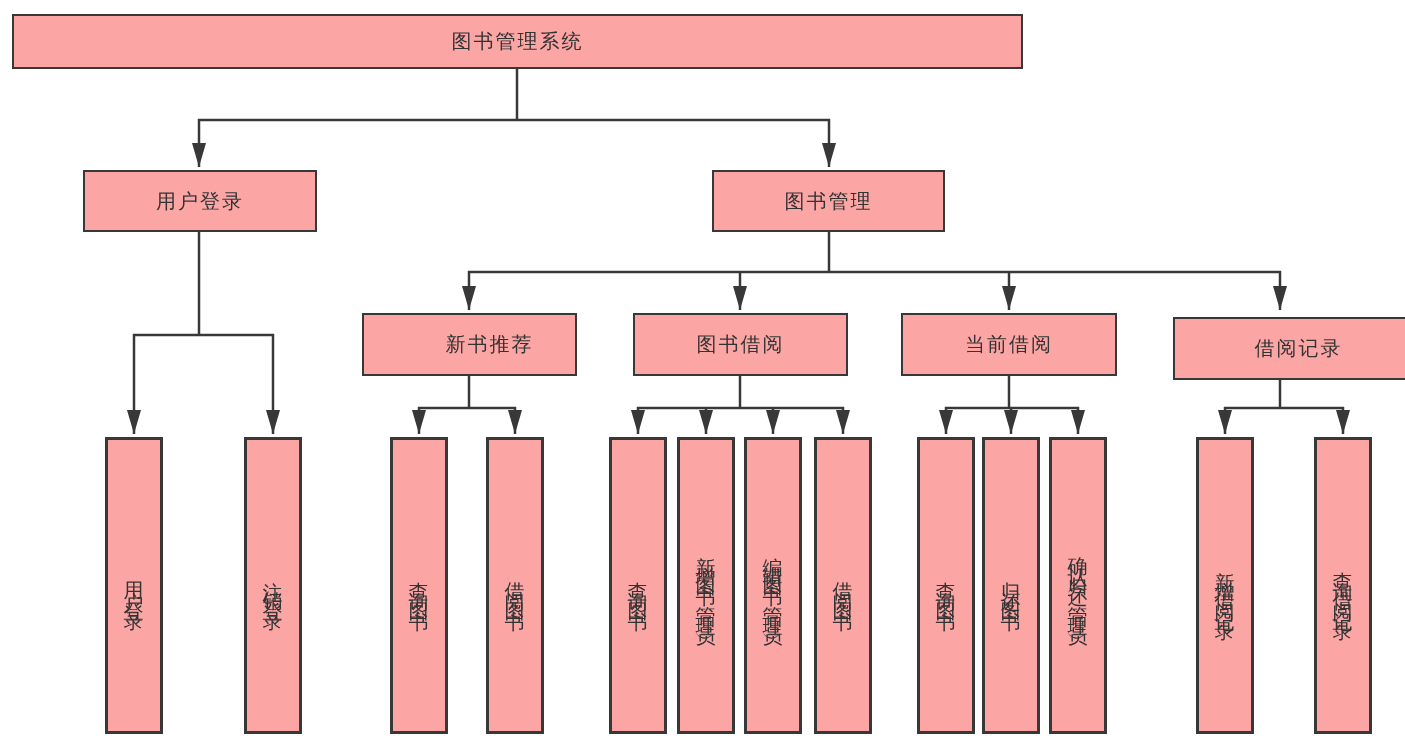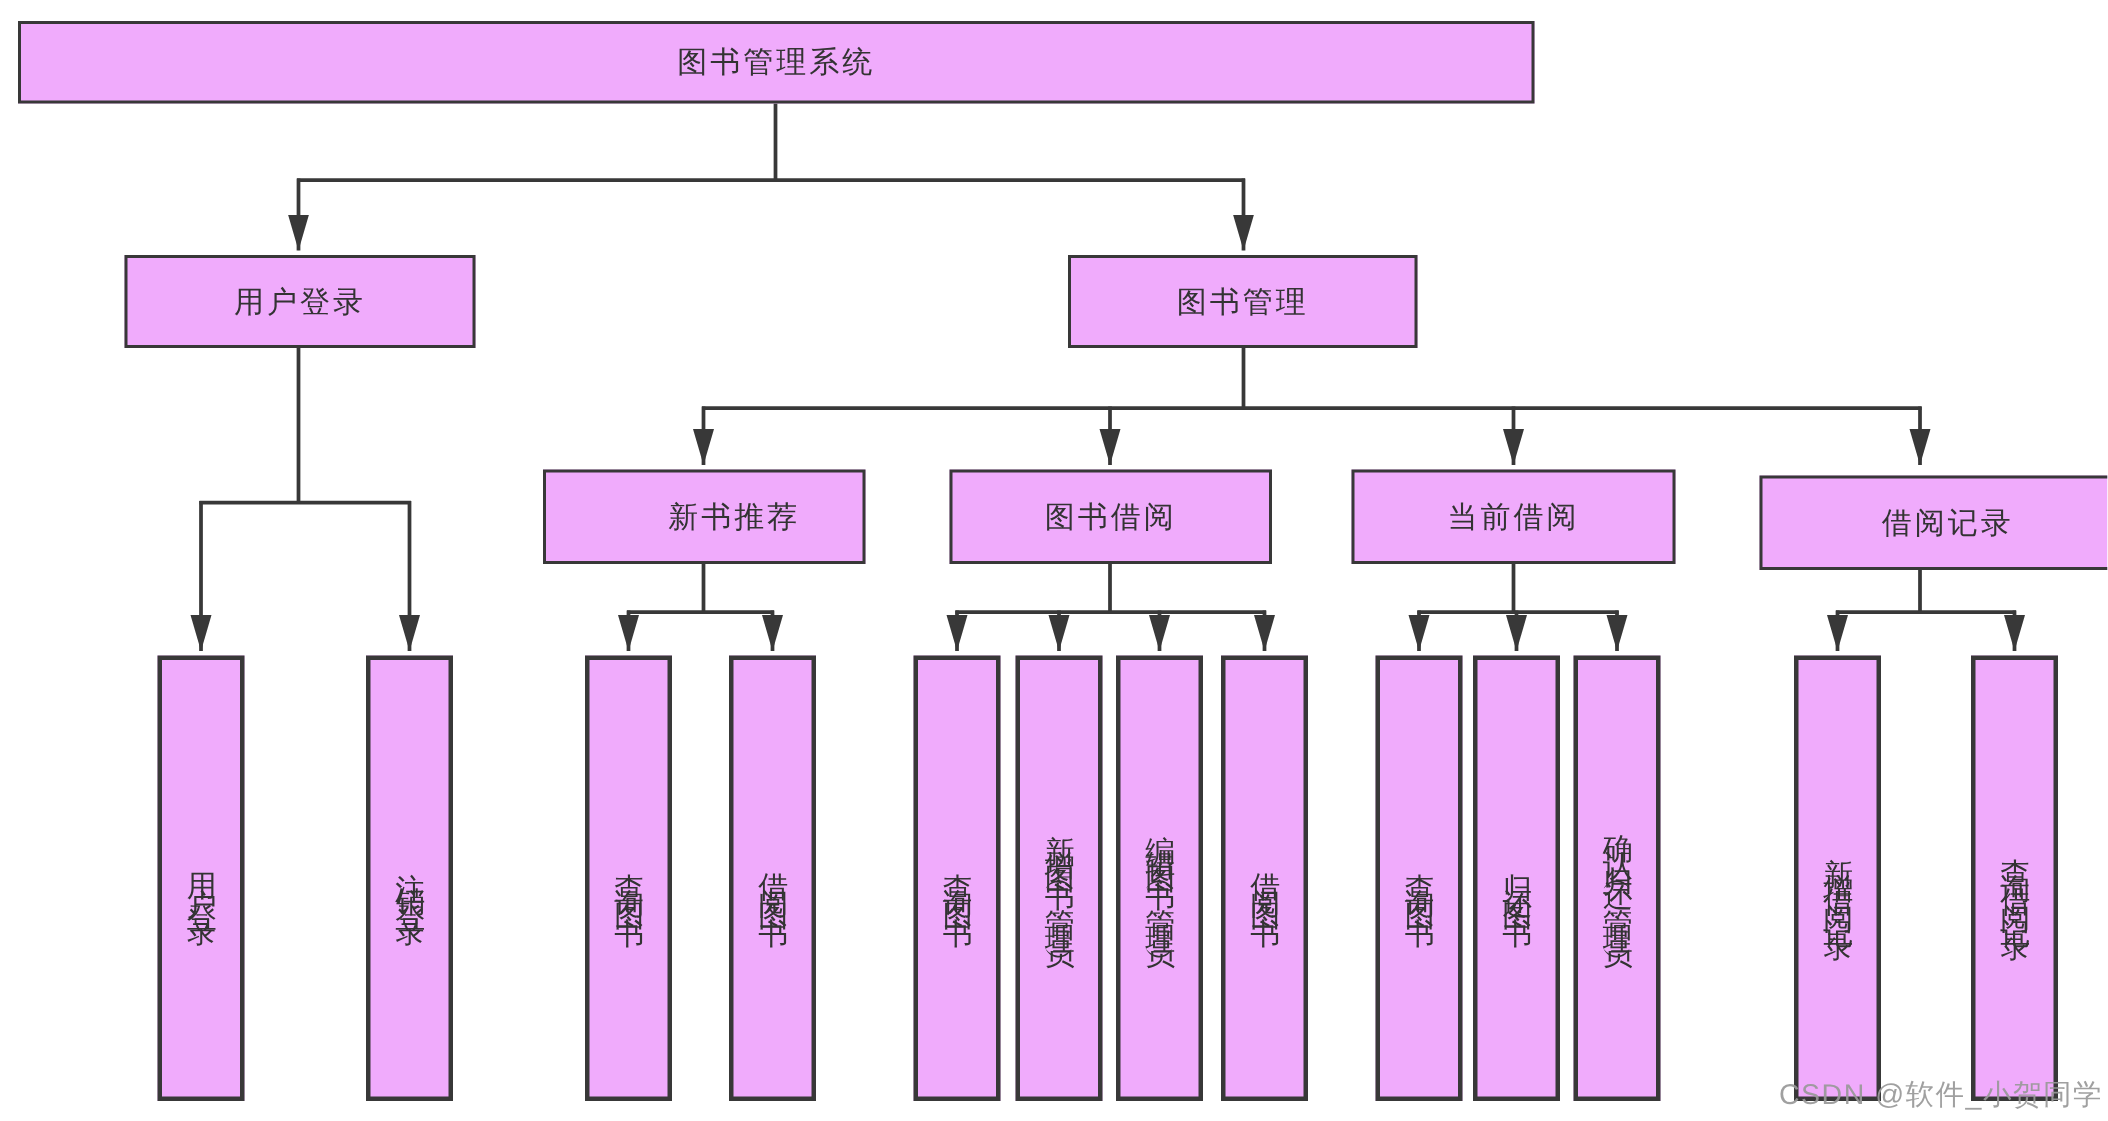--- a/index.html
+++ b/index.html
@@ -17,21 +17,21 @@
   }
   #connectors {
     position: absolute;
     left: 0;
     top: 0;
     z-index: 1;
   }
   .node {
     position: absolute;
     box-sizing: border-box;
-    background: #f0abfc;
+    background: #fca5a5;
     border: 2.5px solid #383838;
     display: flex;
     align-items: center;
     justify-content: center;
     z-index: 2;
   }
   .node .lbl {
     color: #333333;
     font-size: 20px;
     letter-spacing: 2px;
@@ -179,15 +179,14 @@
     <span class="lbl">确认归还（管理员）</span>
   </div>
 
   <div class="node leaf" style="left:1196px; top:437px; width:58px; height:297px;">
     <span class="lbl">新增借阅记录</span>
   </div>
   <div class="node leaf" style="left:1314px; top:437px; width:58px; height:297px;">
     <span class="lbl">查询借阅记录</span>
   </div>
 
-  <div id="watermark">CSDN @软件_小贺同学</div>
 
 </div>
 
 </body></html>

